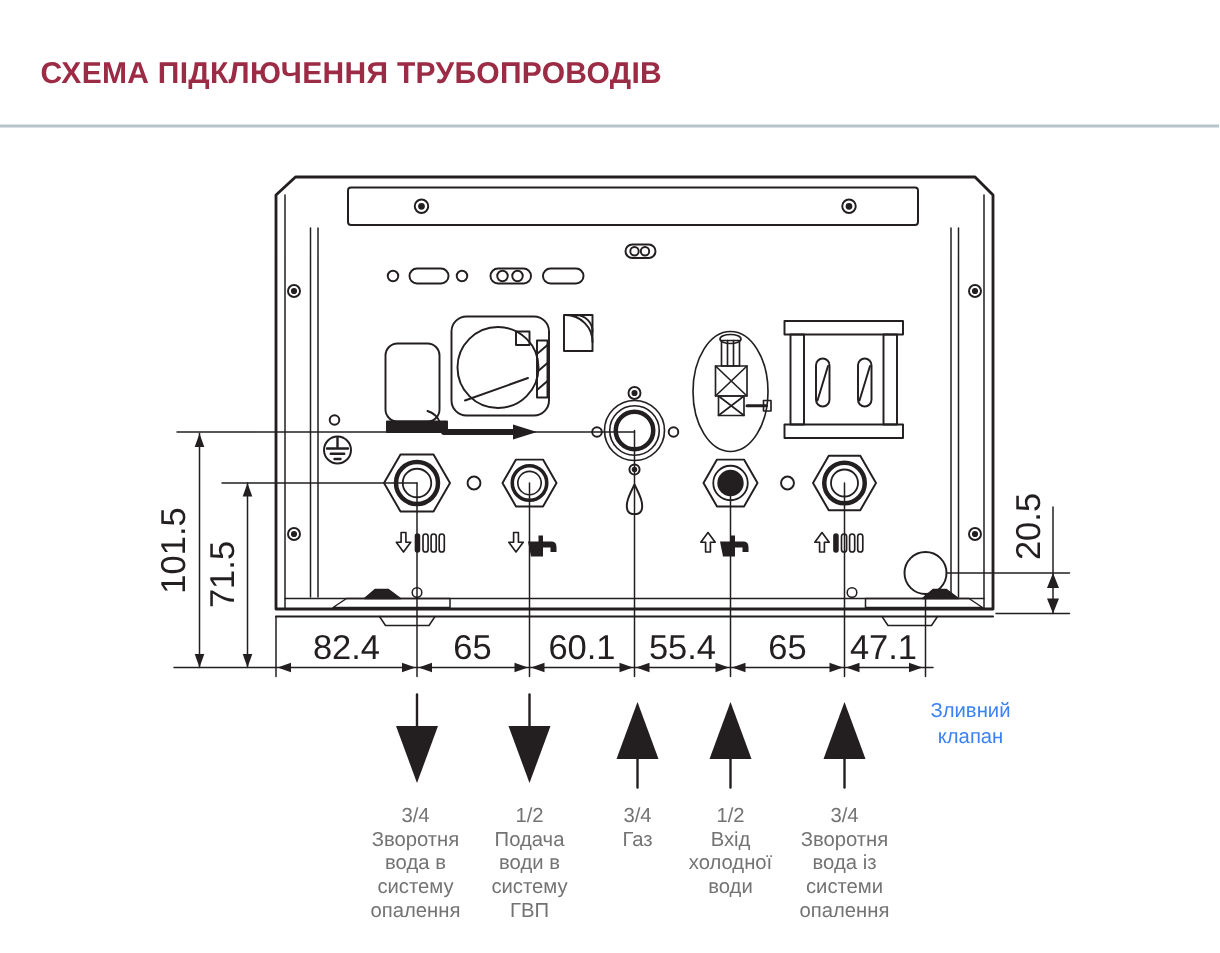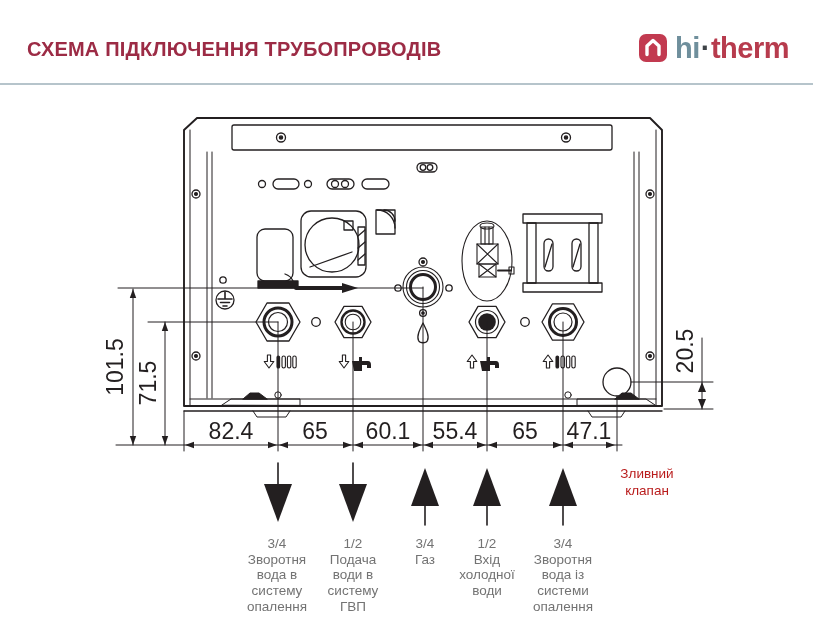--- a/index.html
+++ b/index.html
@@ -10,36 +10,29 @@
   .divider{position:absolute;left:0;top:61px;width:813px;height:2px;background:#b6c4cb;}
   .logo{position:absolute;top:11px;right:24px;display:flex;align-items:center;gap:7px;}
   .logo-text{font-size:29px;font-weight:600;letter-spacing:-.5px;line-height:1;}
   .logo-hi{color:#6f8f9c;}
   .logo-dot{color:#3e4347;margin:0 1px;}
   .logo-therm{color:#b73b4d;}
   svg.diagram{position:absolute;left:0;top:0;width:813px;height:635px;}
   .conn-label{position:absolute;width:100px;text-align:center;font-size:13.5px;
               line-height:1.16;color:#737373;white-space:pre-line;}
   .drain-label{position:absolute;width:110px;text-align:center;font-size:13.5px;
-               line-height:1.25;color:#b91c1c;white-space:pre-line;}
+               line-height:1.25;color:#3b82f6;white-space:pre-line;}
 </style>
 </head>
 <body>
 
 <div id="page">
 
   <div class="title">СХЕМА ПІДКЛЮЧЕННЯ ТРУБОПРОВОДІВ</div>
 
-  <div class="logo">
-    <svg width="30" height="30" viewBox="0 0 30 30">
-      <rect x="1" y="1" width="28" height="28" rx="7" fill="#c23a50"></rect>
-      <path d="M9,21.5 V13 L15,7.5 L21,13 V21.5" fill="none" stroke="#ffffff" stroke-width="3.4" stroke-linejoin="round" stroke-linecap="round"></path>
-    </svg>
-    <div class="logo-text"><span class="logo-hi">hi</span><span class="logo-dot">·</span><span class="logo-therm">therm</span></div>
-  </div>
 
   <div class="divider"></div>
 
   <svg class="diagram" viewBox="0 0 813 635">
     <g stroke="#231f20" fill="none" stroke-width="1.3" stroke-linecap="round" stroke-linejoin="round">
 
       <g>
         <path d="M197,96 H650 L662,108 V384 H184 V108 Z" stroke-width="1.9"></path>
         <path d="M190,108 V384 M656,108 V384" stroke-width="1"></path>
         <path d="M207,130 V376 M212,130 V376 M634,130 V376 M639,130 V376" stroke-width="1"></path>

